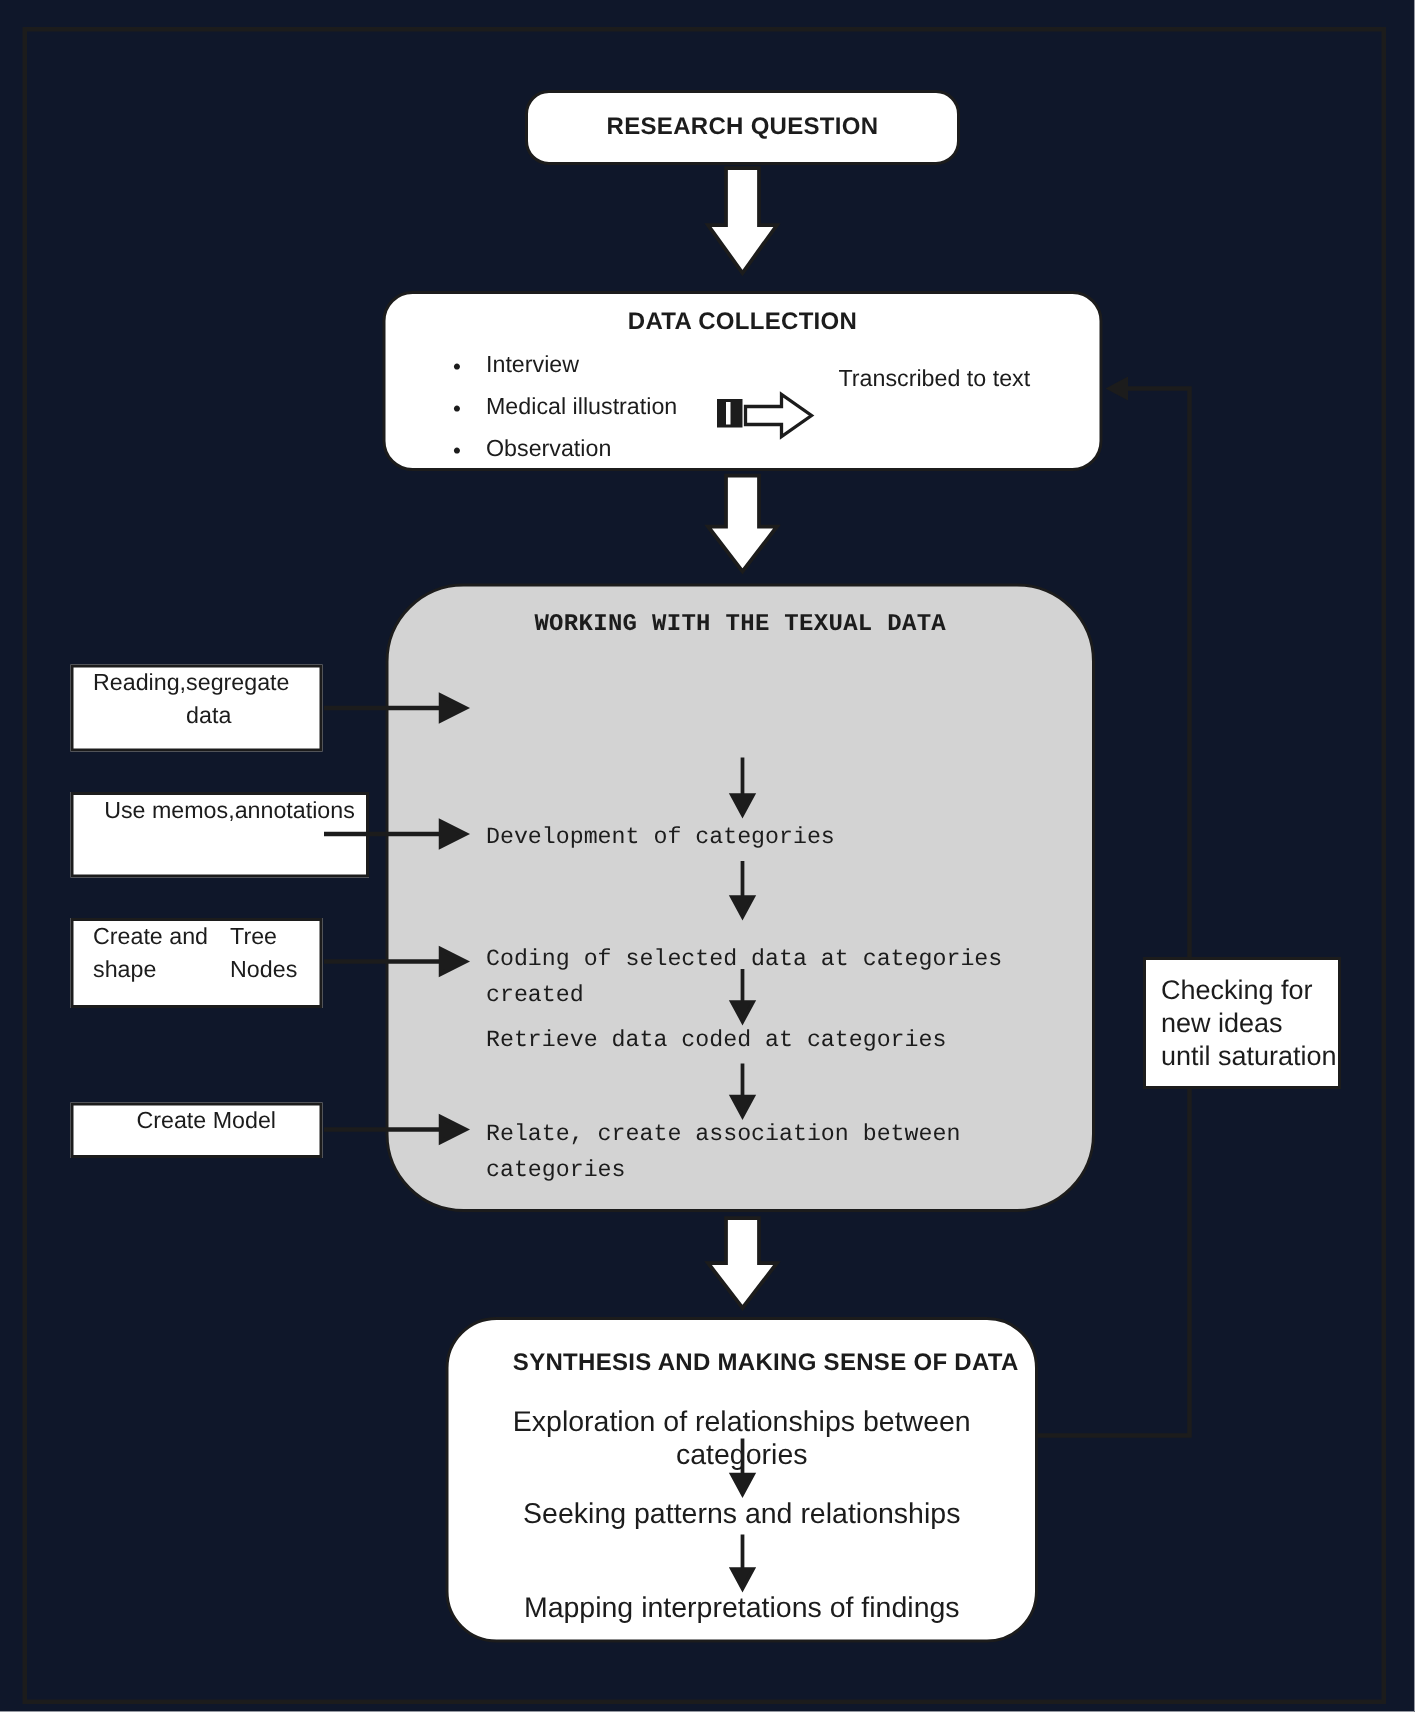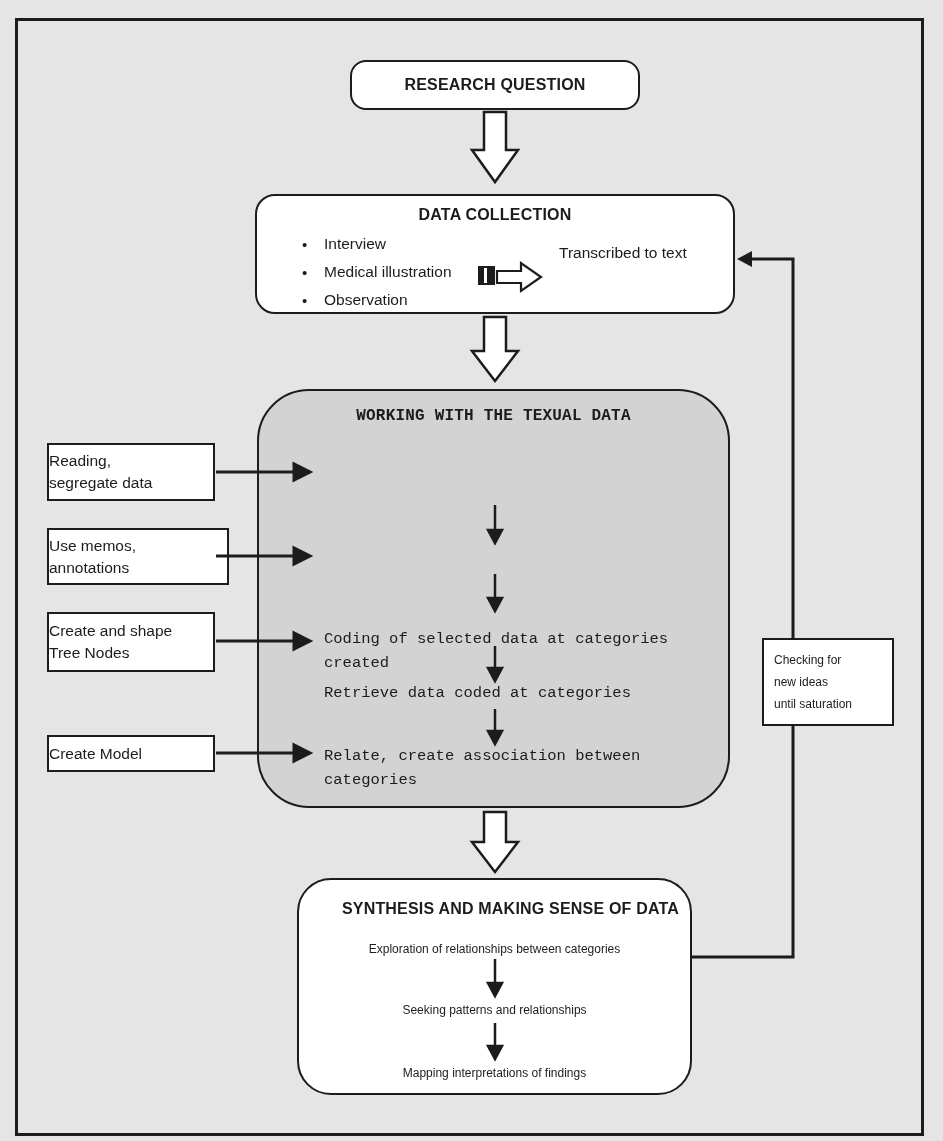--- a/index.html
+++ b/index.html
@@ -1,17 +1,17 @@
 <!DOCTYPE html>
 <html><head>
 <meta charset="utf-8">
 <style>
   html,body{margin:0;padding:0;background:#ffffff;}
   #canvas{
-    position:relative;width:943px;height:1141px;background:#e5e5e5;
+    position:relative;width:943px;height:1141px;background:#0f172a;
     font-family:"Liberation Sans", sans-serif;color:#1c1c1c;overflow:hidden;
   }
   .frame{position:absolute;left:15px;top:18px;width:903px;height:1112px;border:3px solid #1c1c1c;}
   .node{position:absolute;border:2.3px solid #1c1c1c;background:#ffffff;box-sizing:border-box;}
   .rounded-sm{border-radius:16px;}
   .rounded-md{border-radius:20px;}
   .rounded-lg{border-radius:34px;}
   .rounded-xl{border-radius:52px;font-family:Liberation Mono, monospace;}
   .node-title{font-weight:bold;font-size:16px;text-align:center;letter-spacing:.2px;}
   
@@ -23,33 +23,33 @@
   .bullet-row{display:flex;align-items:center;height:28px;font-size:15.5px;}
   .bullet-dot{width:22px;font-size:15px;}
   #transcribed{position:absolute;left:302px;top:48px;width:160px;font-size:15.5px;}
   
   #wk{left:257px;top:389px;width:473px;height:419px;background:#d3d3d3;}
   #wk .node-title{margin-top:16px;}
   .wk-step{position:absolute;left:65px;font-size:15.5px;line-height:24px;}
   #wk-step0{top:55px;width:365px;line-height:28px;}
   #wk-step1{top:155px;} #wk-step2{top:212px;margin-top:24px;} #wk-step3{top:290px;} #wk-step4{top:353px;}
   
-  .side-box{display:flex;flex-direction:column;justify-content:center;
+  .side-box{padding-left:13px;display:flex;flex-direction:row;justify-content:center;
     font-size:15.5px;line-height:22px;}
   #sb0{left:47px;top:443px;width:168px;height:58px;}
-  #sb1{left:47px;top:528px;width:182px;height:57px;}
+  #sb1{left:47px;top:528px;width:199px;height:57px;}
   #sb2{left:47px;top:612px;width:168px;height:60px;}
   #sb3{left:47px;top:735px;width:168px;height:37px;justify-content:center;}
   
   #fb{left:762px;top:638px;width:132px;height:88px;z-index:10;padding-left:10px;
-    display:flex;flex-direction:column;justify-content:center;font-size:12px;line-height:22px;}
+    display:flex;flex-direction:column;justify-content:center;font-size:18px;line-height:22px;}
   
   #sy{left:297px;top:878px;width:395px;height:217px;}
   #sy .node-title{margin-top:20px;padding-left:32px;}
-  .sy-step{position:absolute;left:0;width:100%;text-align:center;font-size:12px;line-height:22px;}
+  .sy-step{position:absolute;left:0;width:100%;text-align:center;font-size:19px;line-height:22px;}
   #sy-step0{top:58px;} #sy-step1{top:119px;} #sy-step2{top:182px;}
   
   #wires{position:absolute;left:0;top:0;width:943px;height:1141px;z-index:5;pointer-events:none;}
 </style>
 </head>
 <body>
 
 <div id="canvas">
 
   <div class="frame"></div>
@@ -72,20 +72,21 @@
       <div class="bullet-row">
         <span class="bullet-dot">•</span>
         <span>Observation</span>
       </div>
     </div>
     <div id="transcribed">Transcribed to text</div>
   </div>
 
   <div id="wk" class="node rounded-xl">
     <div class="node-title">WORKING WITH THE TEXUAL DATA</div>
+    <div id="wk-step1" class="wk-step">Development of categories</div>
     <div id="wk-step2" class="wk-step">Coding of selected data at categories created</div>
     <div id="wk-step4" class="wk-step">Relate, create association between categories</div>
     <div id="wk-step3" class="wk-step">Retrieve data coded at categories</div>
   </div>
 
   <div id="sb0" class="node side-box">
     <div>Reading,</div>
     <div>segregate data</div>
   </div>
   <div id="sb1" class="node side-box">

